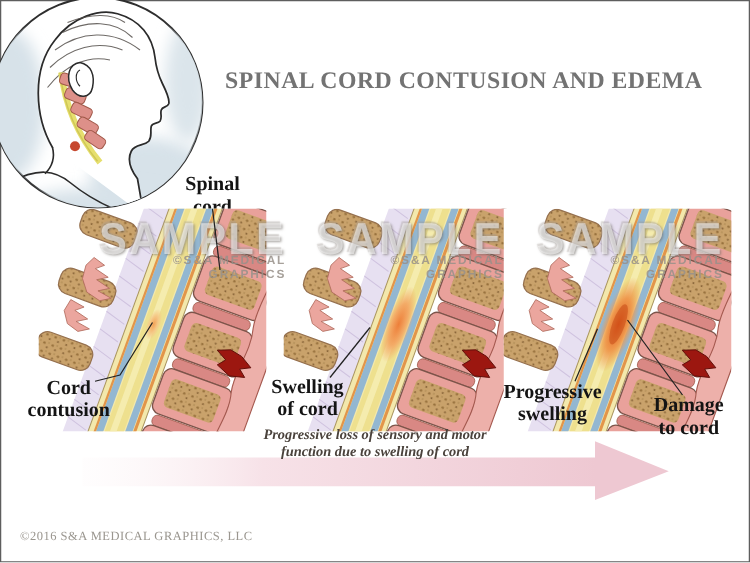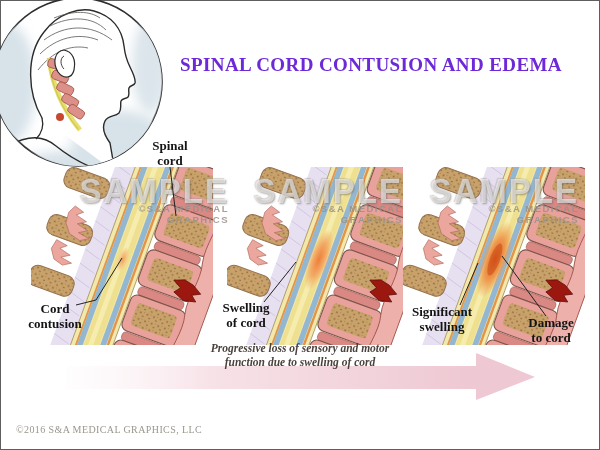--- a/index.html
+++ b/index.html
@@ -1,21 +1,21 @@
 <!DOCTYPE html>
 <html><head>
 <meta charset="utf-8">
 <style>
   html,body{margin:0;padding:0;background:#fff;}
   #canvas{position:relative;width:600px;height:450px;background:#fff;overflow:hidden;
           box-shadow:inset 0 0 0 1px #5e5e5e;font-family:"Liberation Serif",serif;}
   .abs{position:absolute;}
   #title{left:150px;right:8px;top:54px;text-align:center;font-weight:bold;font-size:19px;
-         letter-spacing:.4px;color:#6d28d9;white-space:nowrap;}
-  .caption{font-weight:bold;font-size:13px;line-height:1.12;color:#141414;text-align:center;white-space:pre-line;}
+         letter-spacing:.4px;color:#737373;white-space:nowrap;}
+  .caption{font-weight:bold;font-size:16px;line-height:1.12;color:#141414;text-align:center;white-space:pre-line;}
   .panel-letter{font-weight:bold;font-size:21px;color:#111;}
   #arrow-text{left:150px;top:342px;width:300px;text-align:center;font-weight:bold;font-style:italic;
               font-size:11.5px;line-height:1.18;color:#4a423c;white-space:pre-line;}
   #copyright{left:16px;top:424px;font-size:10px;letter-spacing:.4px;color:#9a968f;}
   .wm{width:155px;text-align:right;pointer-events:none;}
   .wm-main{font-family:"Liberation Sans",sans-serif;font-weight:bold;font-size:33px;letter-spacing:2px;
            color:rgba(255,255,255,.55);transform:scaleY(1.08);
            text-shadow:1px 1px 2px rgba(110,105,100,.6),-1px -1px 1px rgba(165,158,152,.4);}
   .wm-sub{font-family:Liberation Sans, sans-serif;font-weight:bold;font-size:9.5px;letter-spacing:1.5px;
           color:rgba(152,145,138,.85);margin-top:-7px;}
@@ -306,21 +306,21 @@
   </div>
   <div class="abs wm" style="left:424px;top:172px">
     <div class="wm-main">SAMPLE</div>
     <div class="wm-sub">©S&amp;A MEDICAL GRAPHICS</div>
   </div>
 
   <div class="abs caption" style="left:15px;top:302px;width:80px">Cord
 contusion</div>
   <div class="abs caption" style="left:206px;top:301px;width:80px">Swelling
 of cord</div>
-  <div class="abs caption" style="left:398px;top:305px;width:88px">Significant
+  <div class="abs caption" style="left:398px;top:305px;width:88px">Progressive
 swelling</div>
   <div class="abs caption" style="left:511px;top:316px;width:80px">Damage
 to cord</div>
 
   <svg class="abs" style="left:0;top:0" width="600" height="450" viewBox="0 0 600 450" pointer-events="none">
     <g stroke="#222" stroke-width="1" fill="none">
       <path d="M170 167 L176 216"></path>
       <path d="M76 305 L96 300 L122 258"></path>
       <path d="M264 302 L296 262"></path>
       <path d="M460 305 L478 263"></path>

